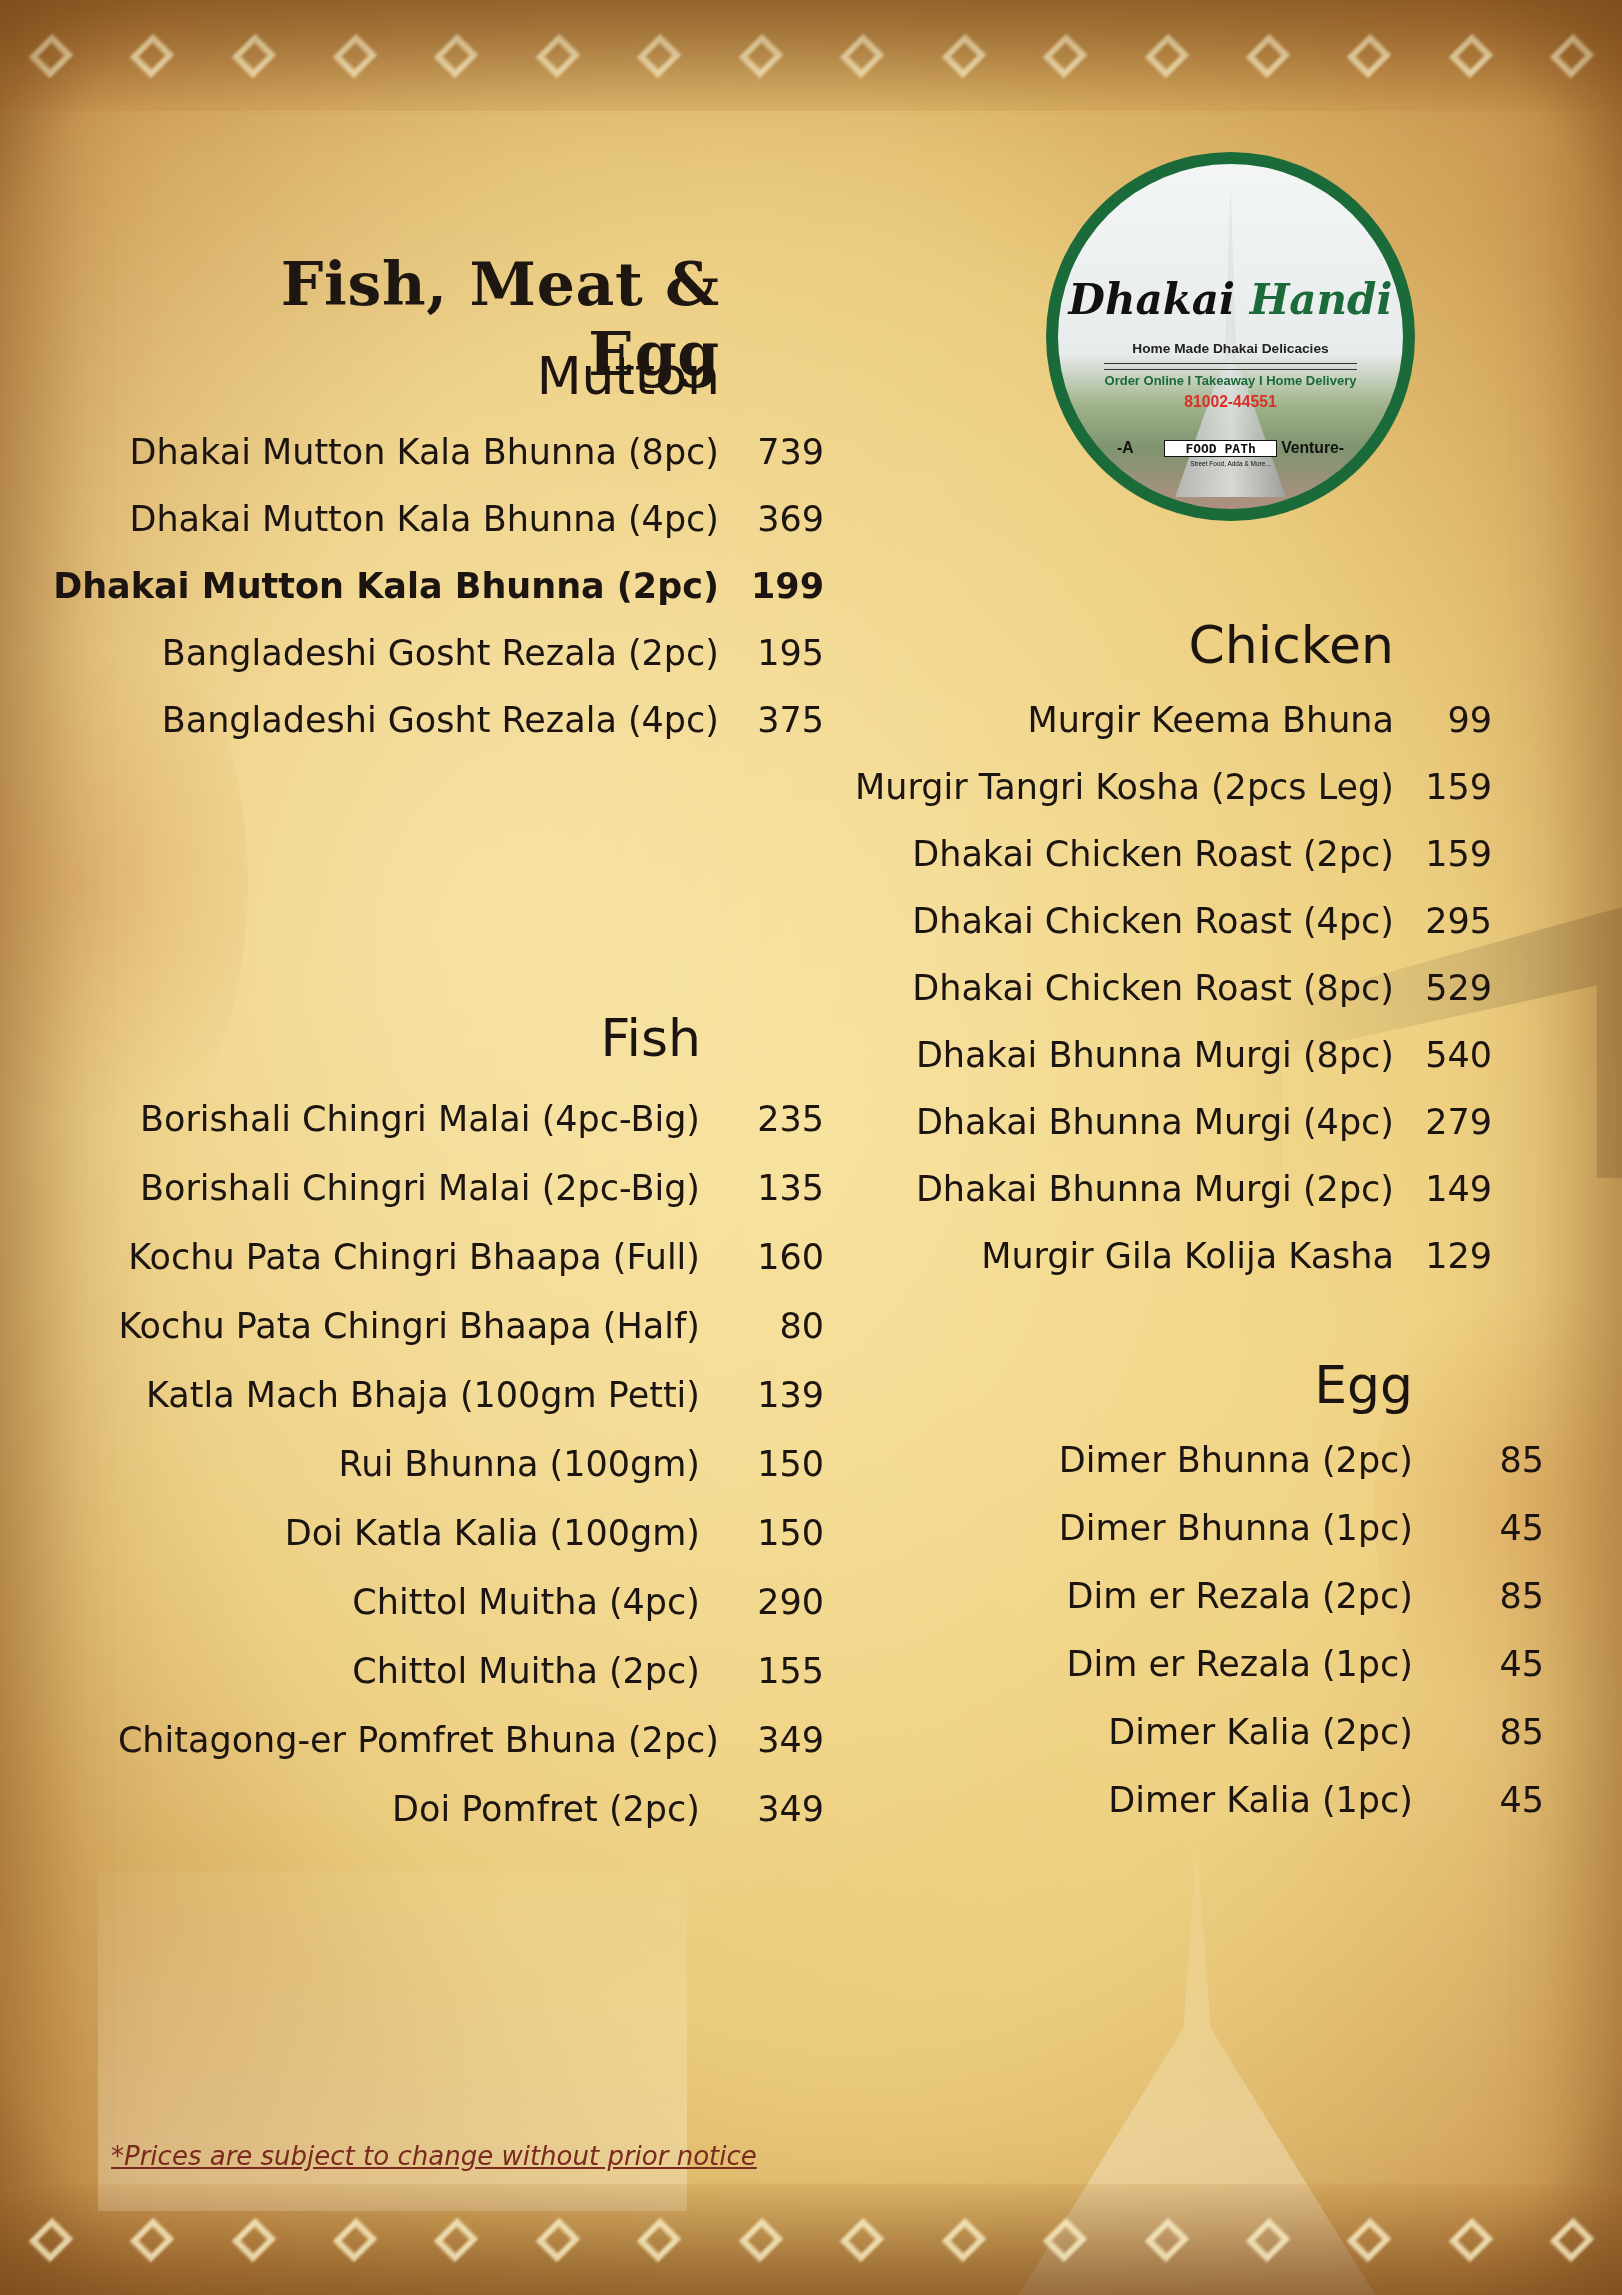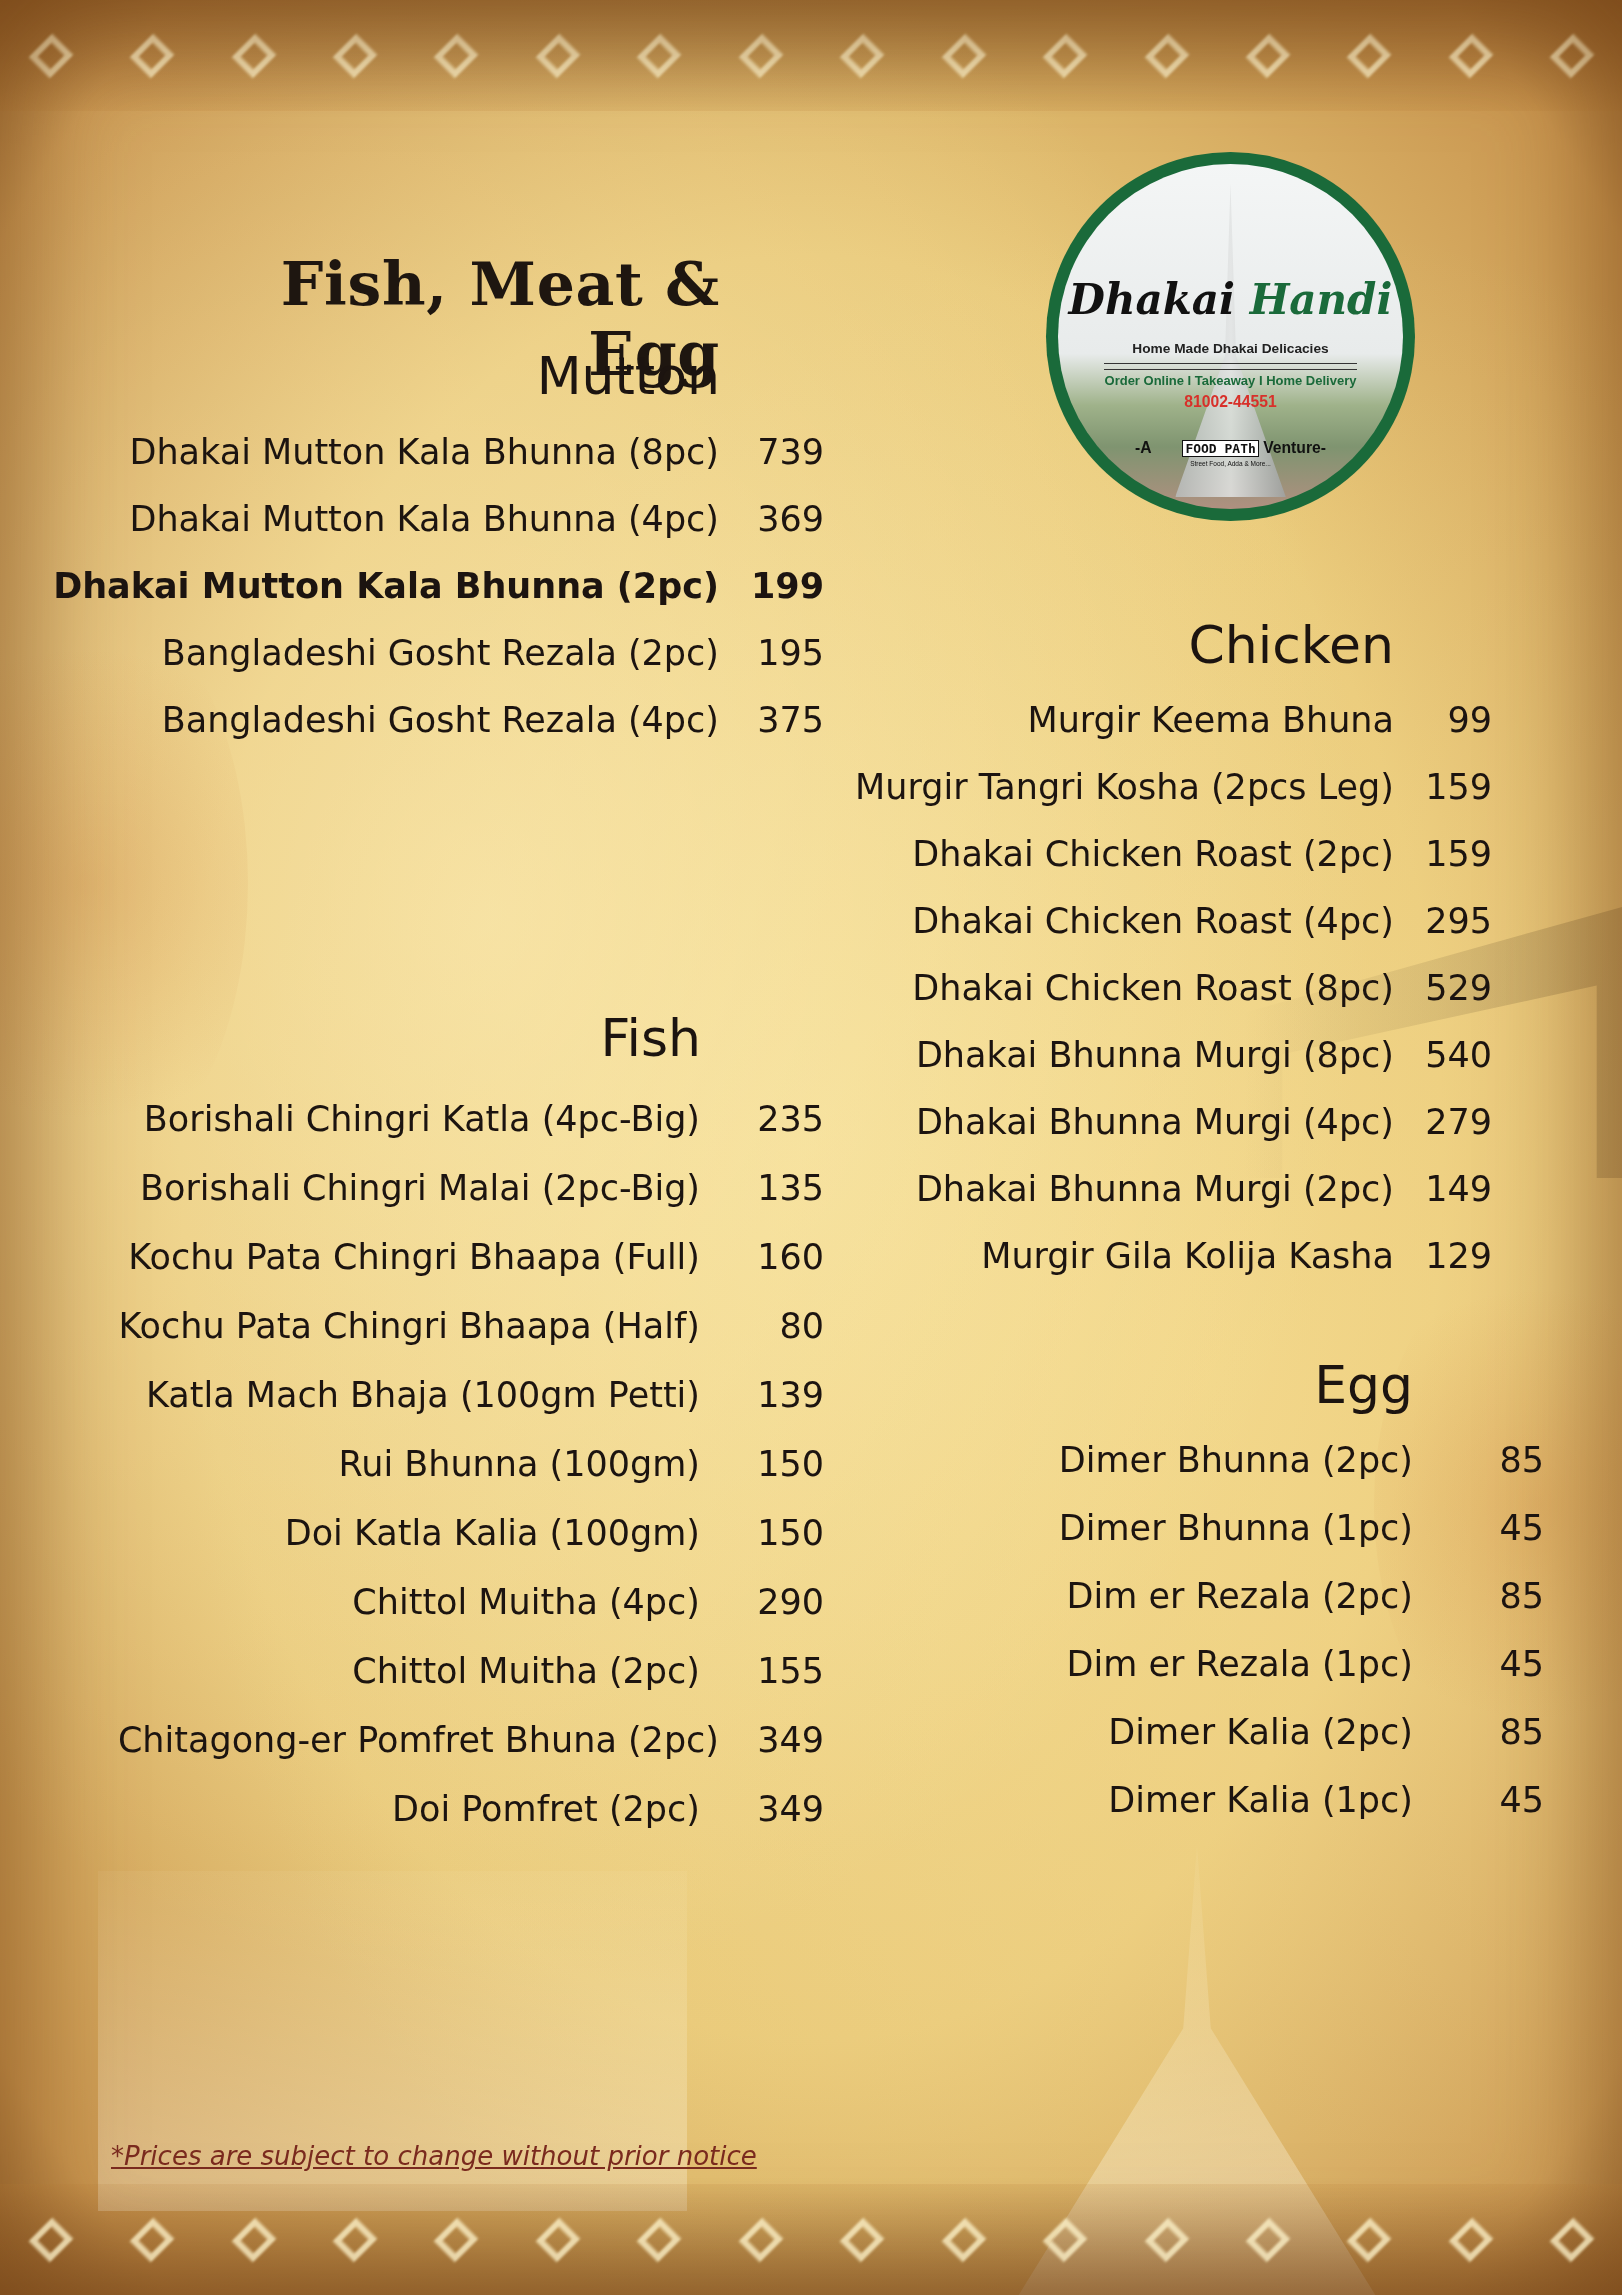--- a/index.html
+++ b/index.html
@@ -111,21 +111,21 @@
   }
   .logo-phone {
     position:absolute; left:0; right:0; top:229px; text-align:center;
     font-family:"Liberation Sans", sans-serif; font-weight:bold; font-size:15.7px; color:#d8302a;
   }
   .logo-venture {
     position:absolute; left:0; right:0; top:275px; text-align:center;
     font-family:"Liberation Sans", sans-serif; font-weight:bold; font-size:15.7px; color:#111;
   }
   .logo-venture .fp {
-    display:inline-block; background:#fff; border:1.3px solid #111; padding:0 2px; font-size:13px;
+    display:inline-block; background:#fff; border:1.3px solid #111; padding:0 20px; font-size:13px;
     font-family:"DejaVu Sans Mono", monospace;
     margin-left:27px;
   }
   .logo-venture-sub {
     position:absolute; left:0; right:0; top:296px; text-align:center;
     font-family:"Liberation Sans", sans-serif; font-size:6.5px; color:#111;
   }
 </style>
 </head>
 <body>
@@ -201,21 +201,21 @@
     </div>
     <div class="menu-row" style="height:67px;">
       <span class="name">Bangladeshi Gosht Rezala (4pc)</span>
       <span class="price" style="width:105px;">375</span>
     </div>
   </div>
 
   <div class="section-head" style="left:393px;top:1008px;width:308px;">Fish</div>
   <div class="menu-list" style="left:26px;top:1099px;width:798px;">
     <div class="menu-row" style="height:69px;">
-      <span class="name">Borishali Chingri Katla (4pc-Big)</span>
+      <span class="name">Borishali Chingri Malai (4pc-Big)</span>
       <span class="price" style="width:124px;">235</span>
     </div>
     <div class="menu-row" style="height:69px;">
       <span class="name">Borishali Chingri Malai (2pc-Big)</span>
       <span class="price" style="width:124px;">135</span>
     </div>
     <div class="menu-row" style="height:69px;">
       <span class="name">Kochu Pata Chingri Bhaapa (Full)</span>
       <span class="price" style="width:124px;">160</span>
     </div>

